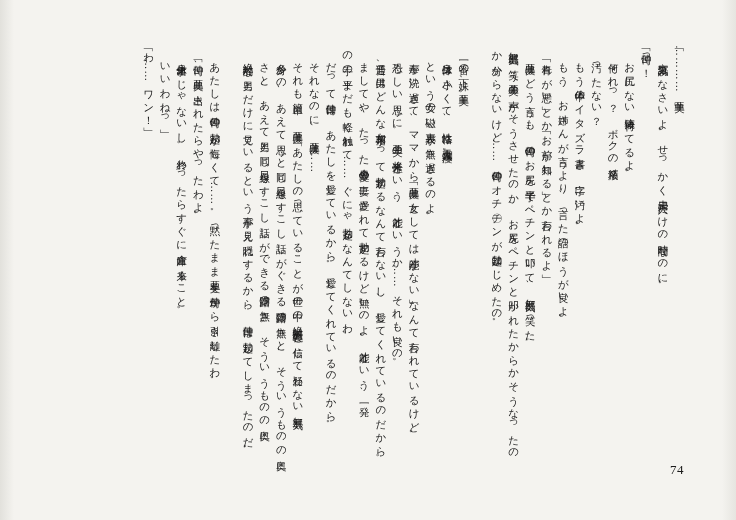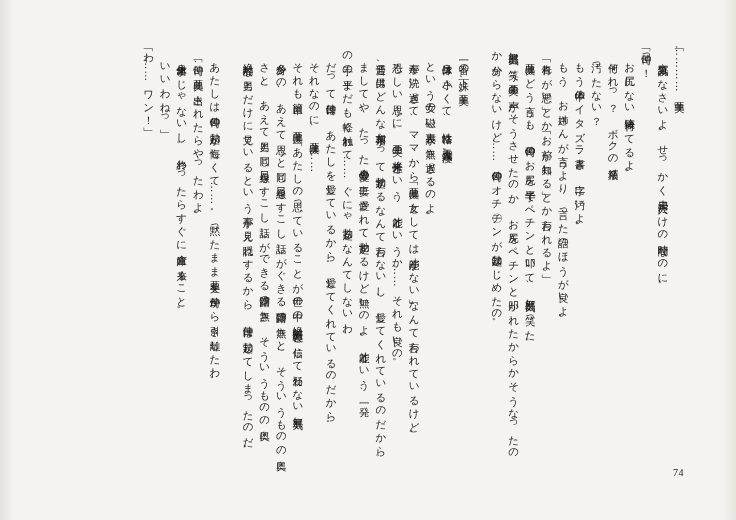--- a/index.html
+++ b/index.html
@@ -66,21 +66,21 @@
   .col.indent {
     padding-top: 11px;
   }
   .col.blank {
     
   }
   #page-number {
     position: absolute;
     right: 52px;
     bottom: 42px;
-    font-size: 10px;
+    font-size: 13px;
     color: #1a1a1a;
     font-family: "Liberation Serif", serif;
     letter-spacing: 0.5px;
   }
 </style>
 </head>
 <body>
 
 <div id="page">
 

